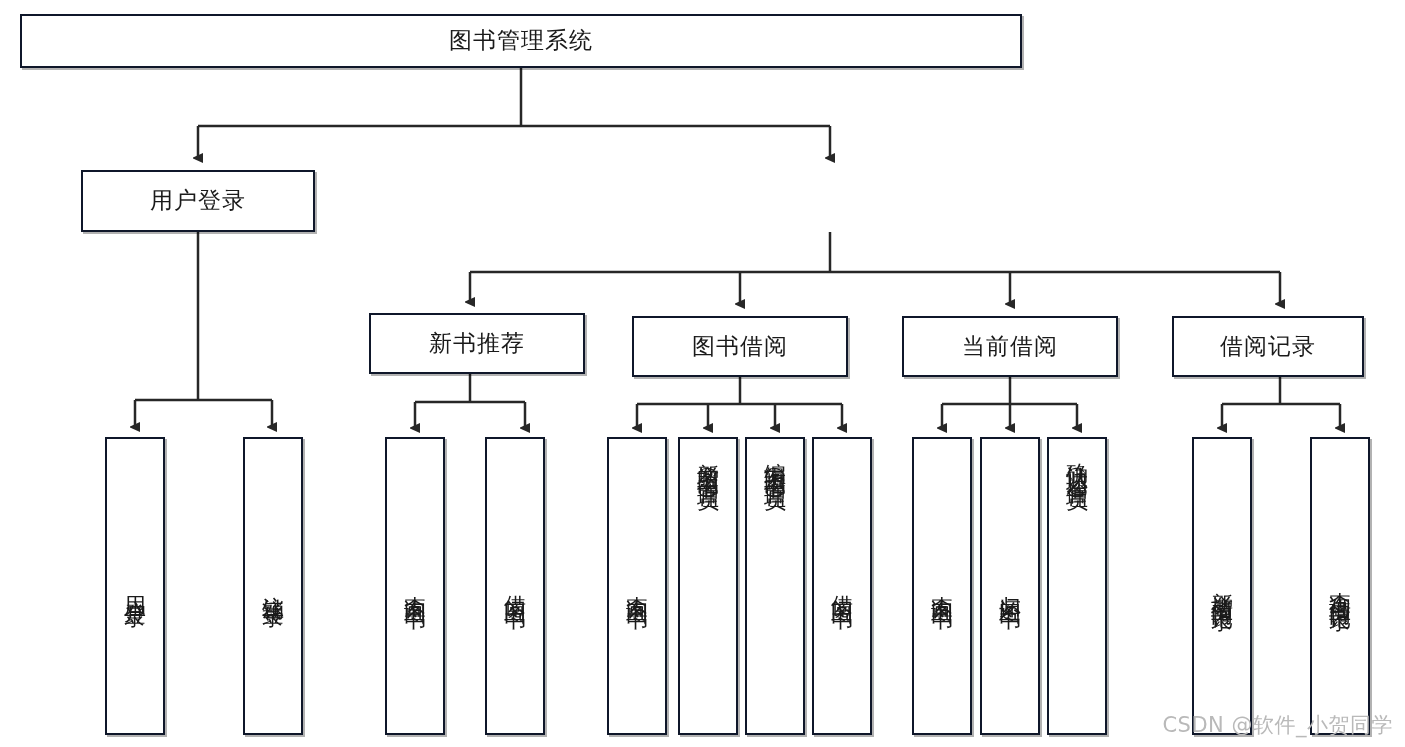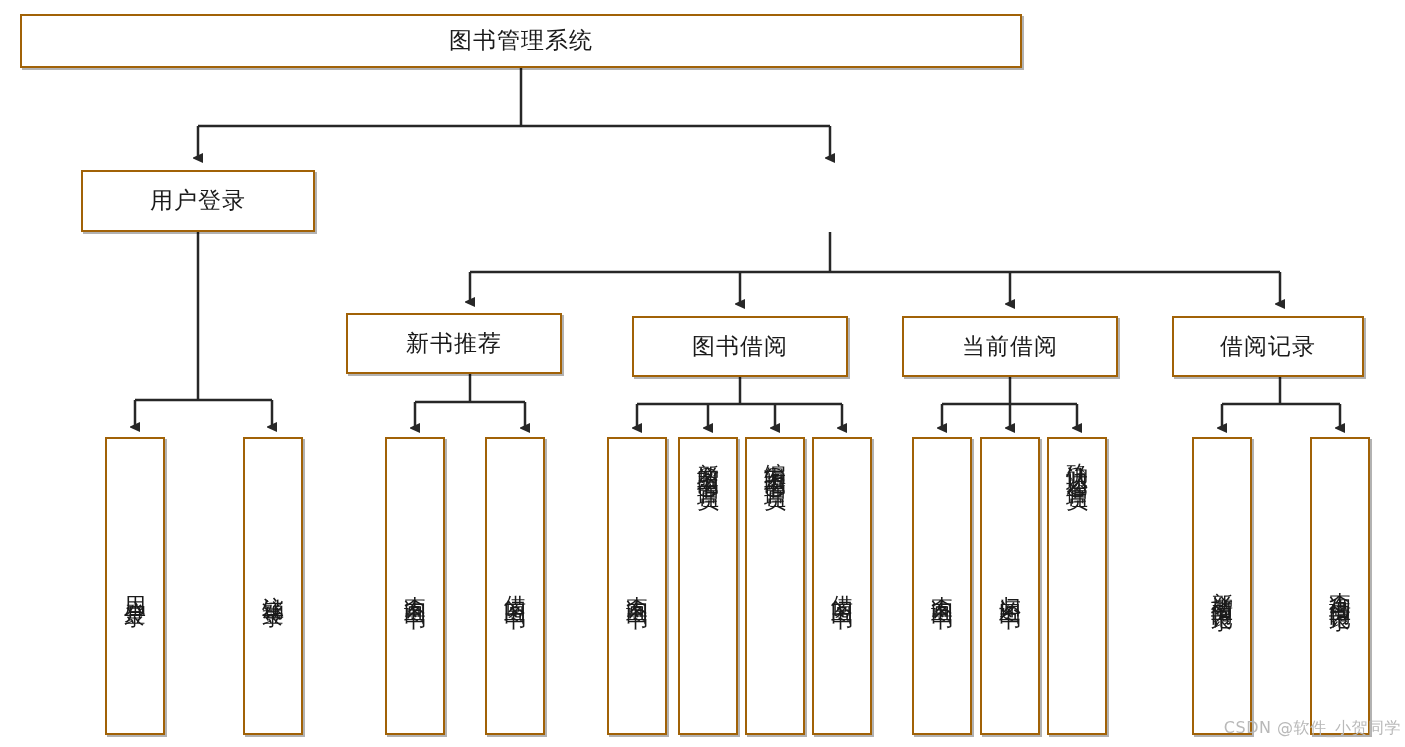--- a/index.html
+++ b/index.html
@@ -15,21 +15,21 @@
     position: relative;
     width: 1405px;
     height: 747px;
     background: #ffffff;
     overflow: hidden;
   }
   .node {
     position: absolute;
     box-sizing: border-box;
     background: #ffffff;
-    border: 2px solid #a16207;
+    border: 2px solid #0f172a;
     box-shadow: 2px 2px 0 rgba(0,0,0,0.30);
     display: flex;
     align-items: center;
     justify-content: center;
     color: #1a1a1a;
   }
   .node .label {
     font-size: 23px;
     line-height: 1.12;
     letter-spacing: 1px;
@@ -57,23 +57,23 @@
   svg#edges {
     position: absolute;
     left: 0;
     top: 0;
     width: 1405px;
     height: 747px;
     pointer-events: none;
   }
   .watermark {
     position: absolute;
-    right: 4px;
+    right: 12px;
     bottom: 8px;
-    font-size: 16px;
+    font-size: 21px;
     color: #b9b9b9;
     letter-spacing: 0.5px;
     white-space: nowrap;
   }
 </style>
 </head>
 <body>
 
 <div id="canvas">
 
@@ -128,21 +128,21 @@
   </svg>
 
   <div class="node" style="left:20px; top:14px; width:1002px; height:54px;">
     <span class="label">图书管理系统</span>
   </div>
 
   <div class="node" style="left:81px; top:170px; width:234px; height:62px;">
     <span class="label">用户登录</span>
   </div>
 
-  <div class="node" style="left:346px; top:313px; width:216px; height:61px;">
+  <div class="node" style="left:369px; top:313px; width:216px; height:61px;">
     <span class="label">新书推荐</span>
   </div>
   <div class="node" style="left:902px; top:316px; width:216px; height:61px;">
     <span class="label">当前借阅</span>
   </div>
   <div class="node" style="left:632px; top:316px; width:216px; height:61px;">
     <span class="label">图书借阅</span>
   </div>
   <div class="node" style="left:1172px; top:316px; width:192px; height:61px;">
     <span class="label">借阅记录</span>

